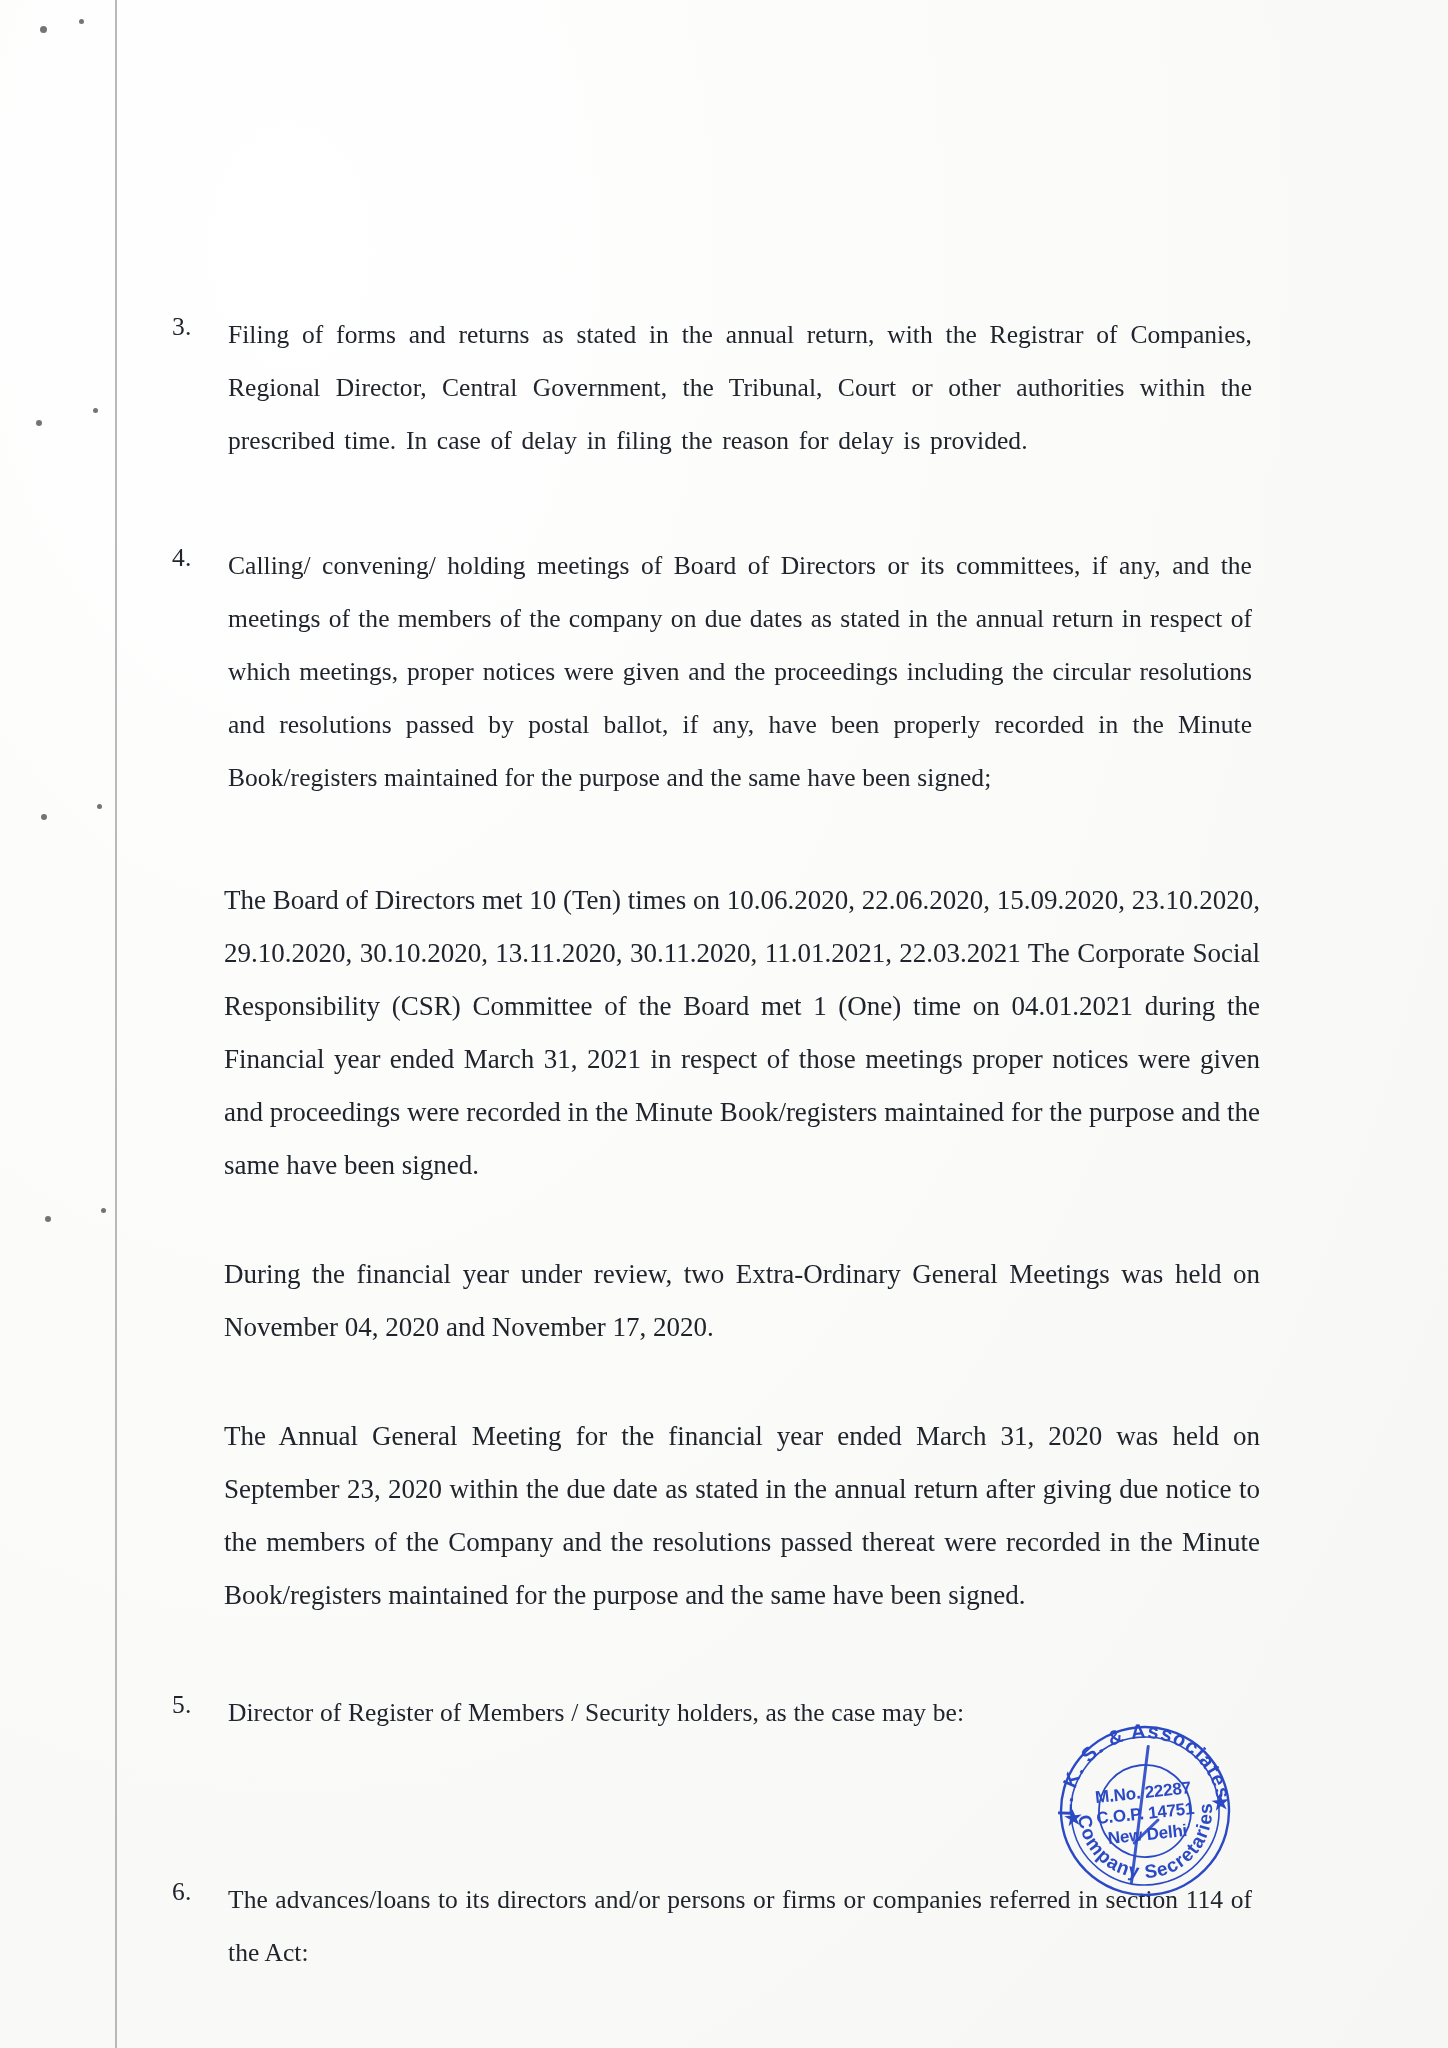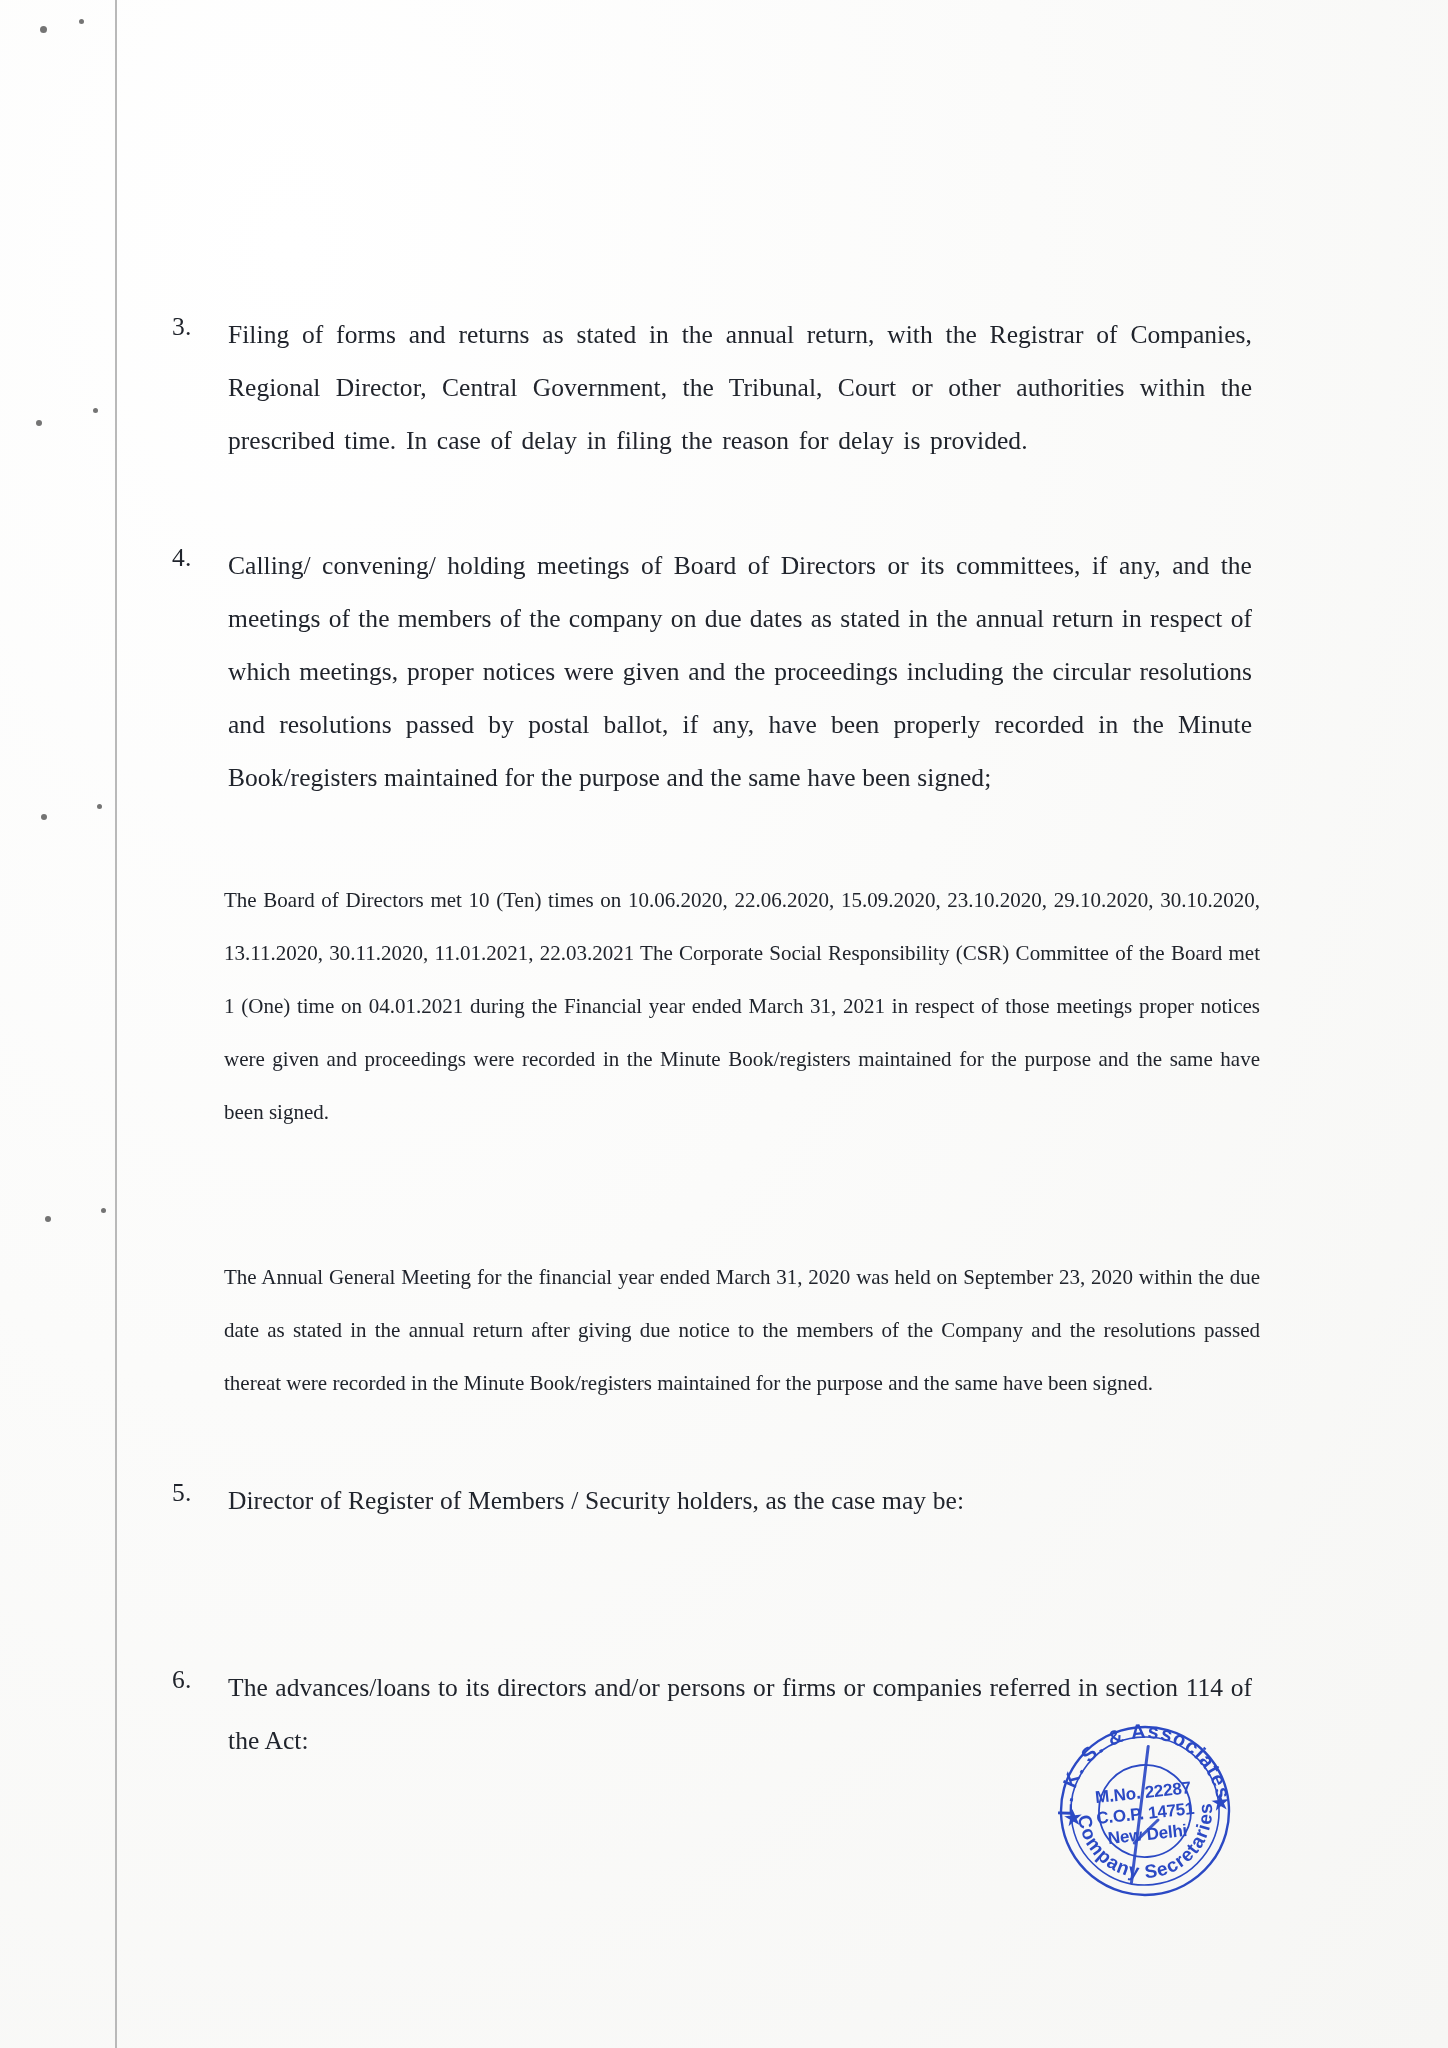--- a/index.html
+++ b/index.html
@@ -75,21 +75,21 @@
     word-spacing: .4px;
     margin: 8px;
   }
   .para.loose {
     word-spacing: 3.2px;
   }
   .para.tight {
     word-spacing: .2px;
   }
   .sub-para {
-    font-size: 21px;
+    font-size: 27px;
     line-height: 53px;
     text-align: justify;
     margin: 0;
     padding-left: 56px;
   }
   .gap-md { height: 50px; }
   .gap-lg { height: 56px; }
 
   
   .stamp {
@@ -169,20 +169,21 @@
         <p class="para tight">Calling/ convening/ holding meetings of Board of Directors or its committees, if any, and the meetings of the members of the company on due dates as stated in the annual return in respect of which meetings, proper notices were given and the proceedings including the circular resolutions and resolutions passed by postal ballot, if any, have been properly recorded in the Minute Book/registers maintained for the purpose and the same have been signed;</p>
       </div>
     </div>
 
     <div class="gap-lg"></div>
 
     <p class="sub-para">The Board of Directors met 10 (Ten) times on 10.06.2020, 22.06.2020, 15.09.2020, 23.10.2020, 29.10.2020, 30.10.2020, 13.11.2020, 30.11.2020, 11.01.2021, 22.03.2021 The Corporate Social Responsibility (CSR) Committee of the Board  met 1 (One) time on 04.01.2021 during the Financial year ended March 31, 2021 in respect of those meetings proper notices were given and proceedings were recorded in the Minute Book/registers maintained for the purpose and the same have been signed.</p>
 
     <div class="gap-lg"></div>
 
+    <p class="sub-para">During the financial year under review, two Extra-Ordinary General Meetings was held on November 04, 2020 and November 17, 2020.</p>
 
     <div class="gap-lg"></div>
 
     <p class="sub-para">The Annual General Meeting for the financial year ended March 31, 2020 was held on September 23, 2020 within the due date as stated in the annual return after giving due notice to the members of the Company and the resolutions passed thereat were recorded in the Minute Book/registers maintained for the purpose and the same have been signed.</p>
 
     <div class="gap-lg"></div>
 
     <div class="item">
       <div class="item-num">5.</div>
       <div class="item-body">

